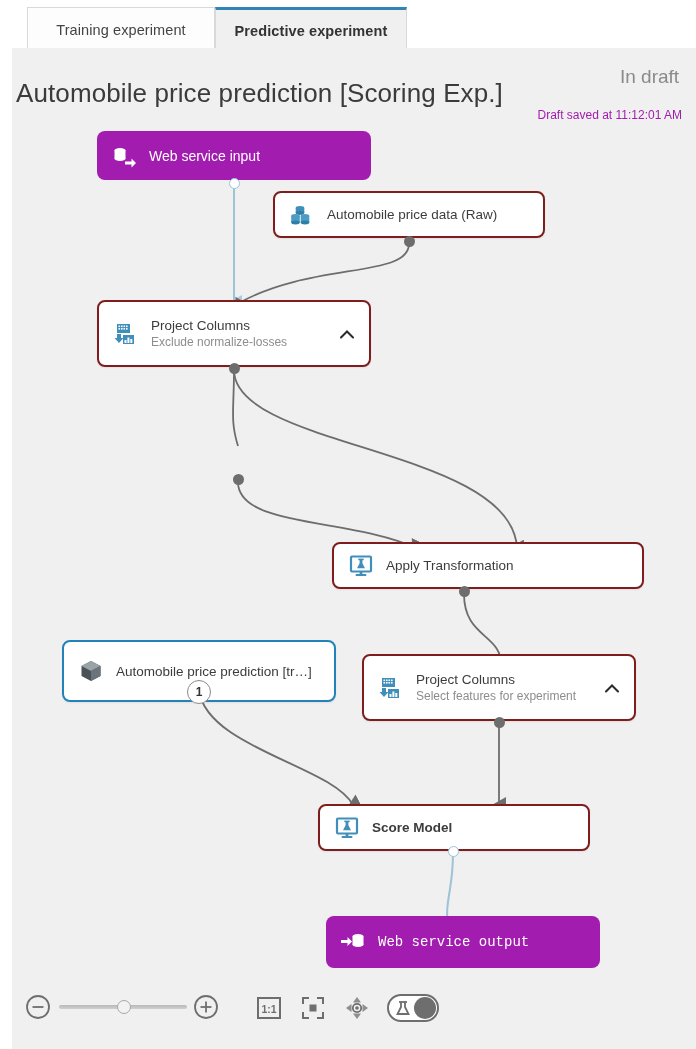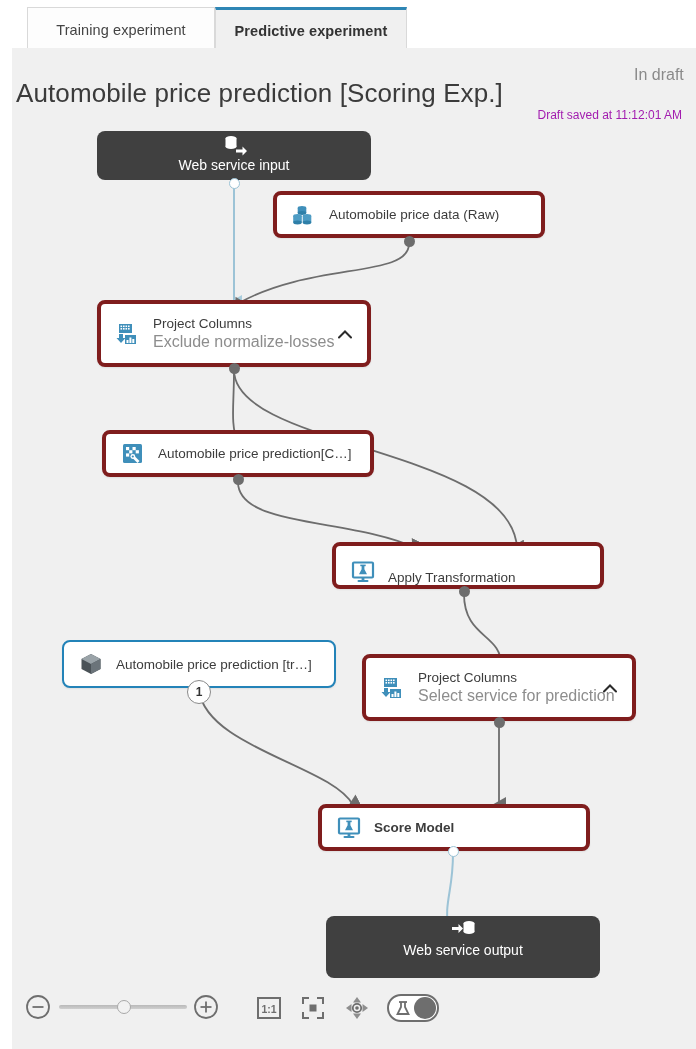--- a/index.html
+++ b/index.html
@@ -68,22 +68,22 @@
     left: 4px; top: 10px;
     font-size: 26px;
     font-weight: 300;
     color: #3b3b3b;
     letter-spacing: .1px;
     white-space: nowrap;
     margin-top: 20px;
   }
   #draft-status {
     position: absolute;
-    left: 622px; top: 18px;
-    font-size: 16px;
+    left: 608px; top: 18px;
+    font-size: 19px;
     color: #8a8a8a;
   }
   #saved-at {
     position: absolute;
     right: 14px; top: 60px;
     font-size: 12px;
     color: #a21caf;
     white-space: nowrap;
   }
 
@@ -99,21 +99,21 @@
     left: 0; top: 0;
     width: 684px; height: 1001px;
     pointer-events: none;
   }
 
   
   .node {
     position: absolute;
     box-sizing: border-box;
     background: #ffffff;
-    border: 4px solid #7f1d1d;
+    border: 2px solid #7f1d1d;
     border-radius: 8px;
     display: flex;
     align-items: center;
     box-shadow: 0 1px 2px rgba(0,0,0,.07);
     cursor: pointer;
   }
   .node .nicon {
     width: 26px; height: 26px;
     margin-left: 14px;
     margin-right: 12px;
@@ -125,38 +125,37 @@
     flex-direction: column;
     justify-content: center;
     overflow: hidden;
   }
   .node .ntitle {
     font-size: 13.5px;
     color: #3c3c3c;
     white-space: nowrap;
   }
   .node .nsub {
-    font-size: 16px;
+    font-size: 12px;
     color: #8d8d8d;
     white-space: nowrap;
     margin-top: 2px;
   }
   .node .chev {
     position: absolute;
     right: 15px;
     top: 50%;
     margin-top: -4px;
     width: 14px; height: 9px;
   }
 
   .node.webservice {
-    background: #404040;
+    background: #a21caf;
     border: none;
     box-shadow: none;
-    flex-direction: column;
   }
   .node.webservice .ntitle { color: #ffffff; font-size: 14px; }
   .node.selected {
     border: 2px solid #2383b8;
   }
 
   
   .port {
     position: absolute;
     width: 11px; height: 11px;
@@ -323,55 +322,37 @@
       <div class="ntext">
         <div class="ntitle">Project Columns</div>
         <div class="nsub">Exclude normalize-losses</div>
       </div>
       <svg class="chev" viewBox="0 0 14 9">
         <path d="M1,7.5 L7,1.5 L13,7.5" stroke="#2b2b2b" stroke-width="2" fill="none" stroke-linecap="round"></path>
       </svg>
     </div>
     <div class="port out" style="left:217px; top:315px;"></div>
 
-    <div class="node" style="left:90px; top:382px; width:272px; height:47px;">
-      <svg class="nicon" viewBox="0 0 26 26">
-        <rect x="3" y="3" width="19" height="19" rx="1.5" fill="#3f8fba"></rect>
-        <g fill="#ffffff">
-          <rect x="6" y="6" width="3.2" height="3.2"></rect>
-            <rect x="12.5" y="6" width="3.2" height="3.2"></rect>
-          <rect x="9.2" y="9.2" width="3.2" height="3.2"></rect>
-            <rect x="15.7" y="9.2" width="3.2" height="3.2"></rect>
-          <rect x="6" y="12.4" width="3.2" height="3.2"></rect>
-        </g>
-        <path d="M14,14.5 L19.5,20 L17.5,22 L12,16.5 Z" fill="#ffffff"></path>
-        <circle cx="12.8" cy="15.5" r="2.4" fill="#ffffff"></circle>
-        <circle cx="12.8" cy="15.5" r="1.1" fill="#3f8fba"></circle>
-      </svg>
-      <div class="ntext">
-        <div class="ntitle">Automobile price prediction[C…]</div>
-      </div>
-    </div>
     <div class="port out" style="left:221px; top:426px;"></div>
 
-    <div class="node" style="left:320px; top:494px; width:272px; height:47px;align-items:flex-end;">
+    <div class="node" style="left:320px; top:494px; width:312px; height:47px;">
       <svg class="nicon" viewBox="0 0 26 26">
         <rect x="3" y="3.5" width="20" height="15" rx="1" fill="none" stroke="#3f8fba" stroke-width="2.2"></rect>
         <path d="M11.6,6.8 L14.4,6.8 L14.4,10.2 L17,15.3 L9,15.3 L11.6,10.2 Z" fill="#3f8fba"></path>
         <rect x="10.3" y="5.6" width="5.4" height="1.6" fill="#3f8fba"></rect>
         <rect x="11.6" y="18.5" width="2.8" height="3" fill="#3f8fba"></rect>
         <rect x="7.5" y="21" width="11" height="2" rx="1" fill="#3f8fba"></rect>
       </svg>
       <div class="ntext">
         <div class="ntitle">Apply Transformation</div>
       </div>
     </div>
     <div class="port out" style="left:447px; top:538px;"></div>
 
-    <div class="node selected" style="left:50px; top:592px; width:274px; height:48px;">
+    <div class="node selected" style="left:50px; top:592px; width:274px; height:62px;">
       <svg class="nicon" viewBox="0 0 26 26">
         <path d="M13,3 L22.5,8 L22.5,18 L13,23 L3.5,18 L3.5,8 Z" fill="#4a5257"></path>
         <path d="M13,3 L22.5,8 L13,13 L3.5,8 Z" fill="#9aa3a8"></path>
         <path d="M13,13 L22.5,8 L22.5,18 L13,23 Z" fill="#6b747a"></path>
       </svg>
       <div class="ntext">
         <div class="ntitle">Automobile price prediction [tr…]</div>
       </div>
     </div>
     <div id="port-badge" style="left:175px; top:632px;">
@@ -394,21 +375,21 @@
         <path d="M4,13 L8,13 L8,17 L10.5,17 L6,22 L1.5,17 L4,17 Z" fill="#3f8fba"></path>
         <rect x="10" y="14" width="11" height="9" fill="#3f8fba"></rect>
         <g fill="#ffffff">
           <rect x="11.5" y="19" width="2" height="3"></rect>
             <rect x="14.4" y="16.5" width="2" height="5.5"></rect>
           <rect x="17.3" y="18" width="2" height="4"></rect>
         </g>
       </svg>
       <div class="ntext">
         <div class="ntitle">Project Columns</div>
-        <div class="nsub">Select service for prediction</div>
+        <div class="nsub">Select features for experiment</div>
       </div>
       <svg class="chev" viewBox="0 0 14 9">
         <path d="M1,7.5 L7,1.5 L13,7.5" stroke="#2b2b2b" stroke-width="2" fill="none" stroke-linecap="round"></path>
       </svg>
     </div>
     <div class="port out" style="left:482px; top:669px;"></div>
 
     <div class="node" style="left:306px; top:756px; width:272px; height:47px;font-weight:bold;">
       <svg class="nicon" viewBox="0 0 26 26">
         <rect x="3" y="3.5" width="20" height="15" rx="1" fill="none" stroke="#3f8fba" stroke-width="2.2"></rect>
@@ -416,21 +397,21 @@
         <rect x="10.3" y="5.6" width="5.4" height="1.6" fill="#3f8fba"></rect>
         <rect x="11.6" y="18.5" width="2.8" height="3" fill="#3f8fba"></rect>
         <rect x="7.5" y="21" width="11" height="2" rx="1" fill="#3f8fba"></rect>
       </svg>
       <div class="ntext">
         <div class="ntitle">Score Model</div>
       </div>
     </div>
     <div class="port blue" style="left:436px; top:798px;"></div>
 
-    <div class="node webservice" style="left:314px; top:868px; width:274px; height:62px;">
+    <div class="node webservice" style="left:314px; top:868px; width:274px; height:52px;font-family:Liberation Mono, monospace;">
       <svg class="nicon" viewBox="0 0 26 26">
         <path d="M1,11 L7.5,11 L7.5,8 L12,12.5 L7.5,17 L7.5,14 L1,14 Z" fill="#ffffff"></path>
         <ellipse cx="18" cy="7.5" rx="5.5" ry="2.4" fill="#ffffff"></ellipse>
         <rect x="12.5" y="7.5" width="11" height="8" fill="#ffffff"></rect>
         <ellipse cx="18" cy="15.5" rx="5.5" ry="2.4" fill="#ffffff"></ellipse>
       </svg>
       <div class="ntext">
         <div class="ntitle">Web service output</div>
       </div>
     </div>

